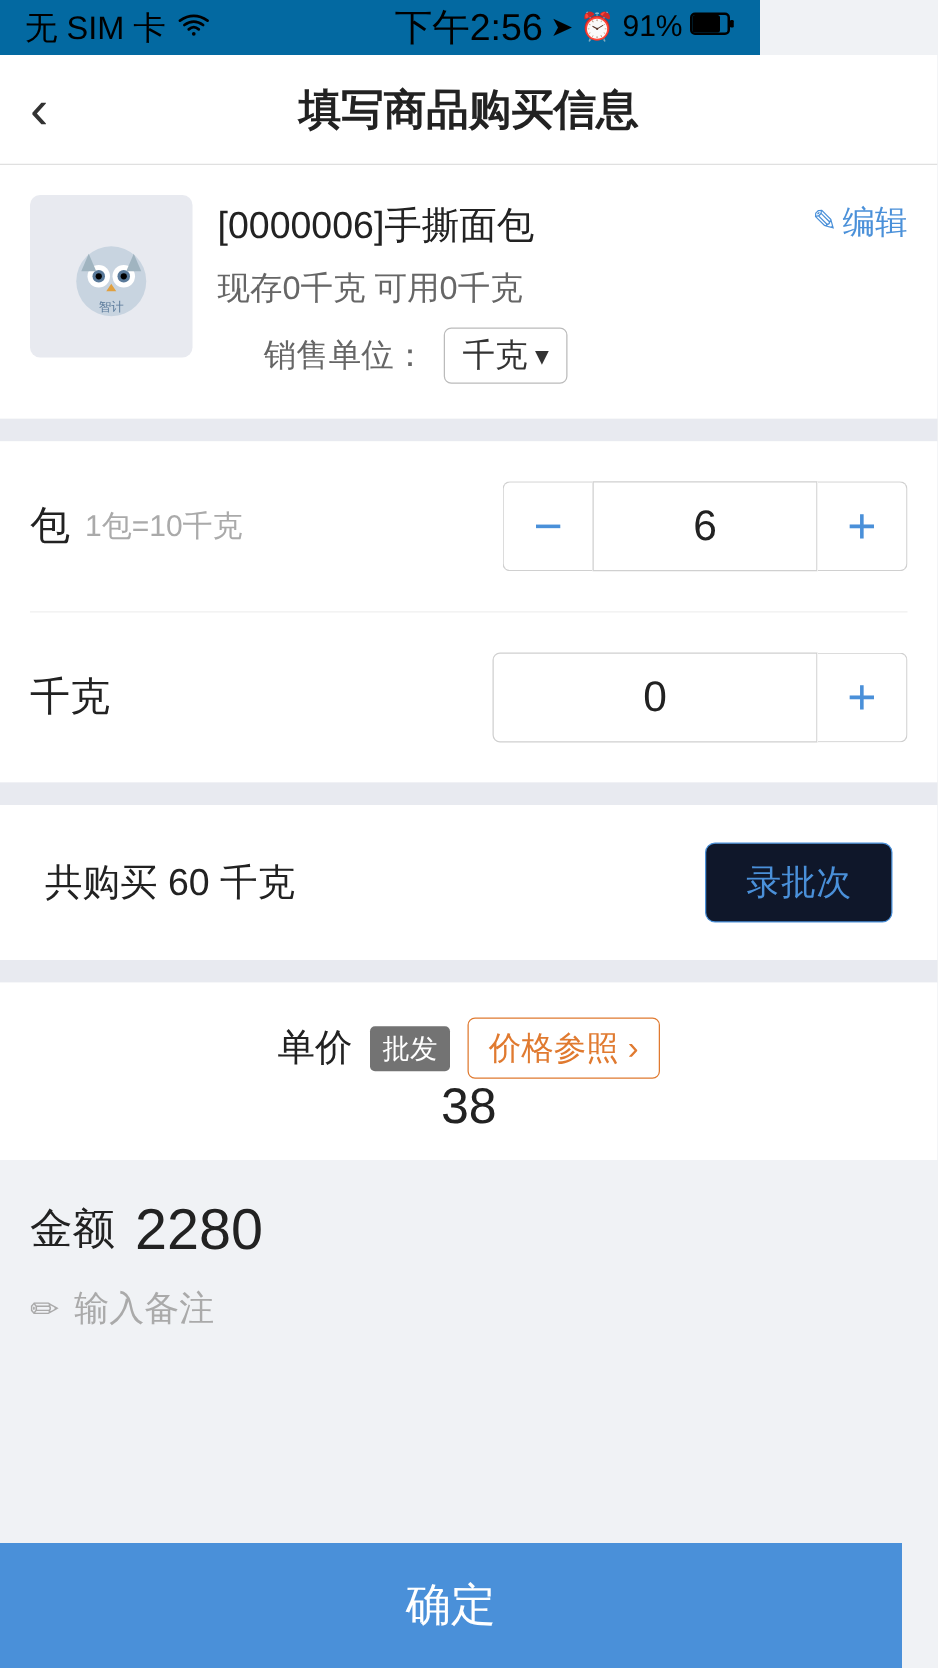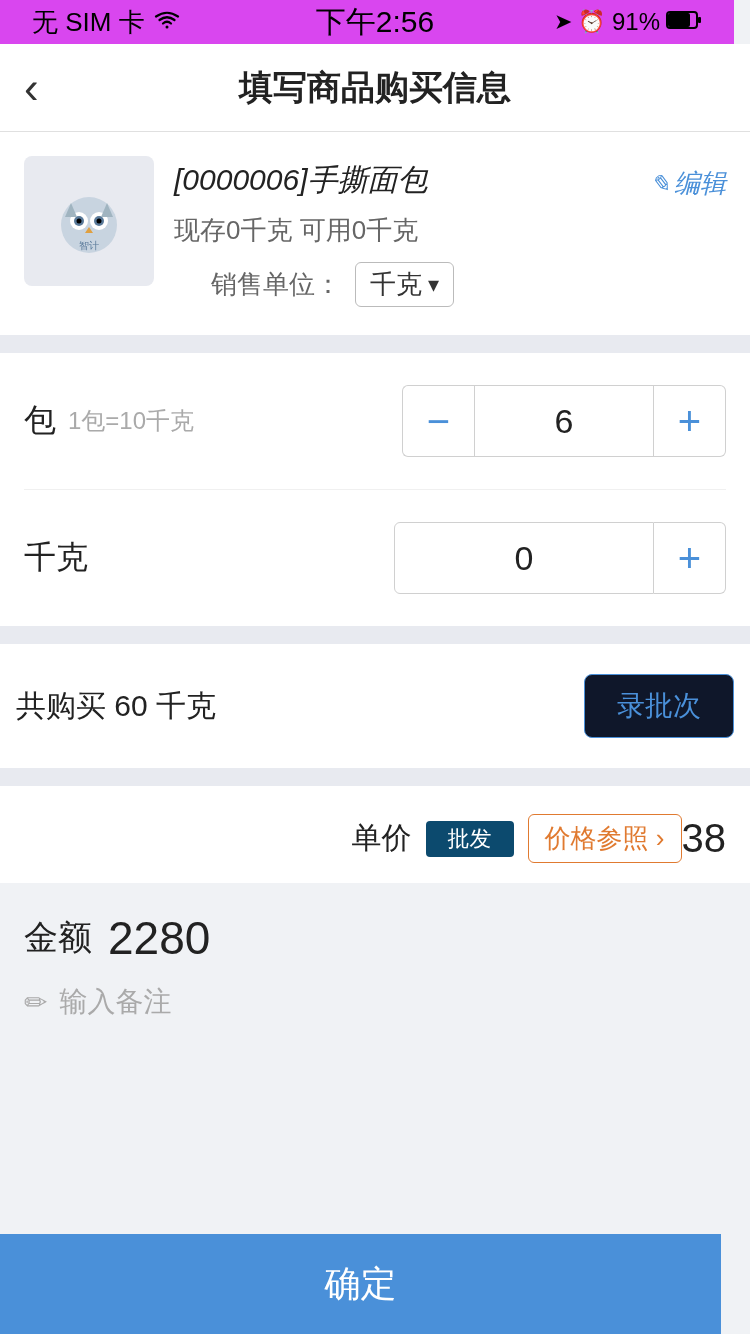--- a/index.html
+++ b/index.html
@@ -8,27 +8,27 @@
       width: 750px;
       min-height: 1334px;
       font-family: -apple-system, "PingFang SC", "Helvetica Neue", sans-serif;
       background: #f0f2f5;
       position: relative;
       overflow-x: hidden;
     }
 
     
     .status-bar {
-      width: 734px;
+      width: 608px;
       height: 44px;
-      background: #d946ef;
+      background: #0369a1;
       display: flex;
       align-items: center;
       justify-content: space-between;
-      padding: 0 32px;
+      padding: 0 20px;
       font-size: 28px;
     }
     .status-left {
       font-size: 26px;
       color: #000;
       display: flex;
       align-items: center;
       gap: 8px;
     }
     .status-center {
@@ -92,22 +92,21 @@
       font-size: 48px;
       color: #8899aa;
     }
     .product-info {
       flex: 1;
       padding-top: 4px;
     }
     .product-header {
       display: flex;
       justify-content: space-between;
-      align-items: flex-end;
-      font-style: italic;
+      align-items: flex-start;
     }
     .product-name {
       font-size: 30px;
       color: #222;
       font-weight: 500;
     }
     .edit-btn {
       font-size: 26px;
       color: #4a90d9;
       display: flex;
@@ -229,21 +228,21 @@
       justify-content: center;
       font-size: 40px;
       color: #4a90d9;
       cursor: pointer;
       border-radius: 0 6px 6px 0;
     }
 
     
     .summary-section {
       background: #fff;
-      padding: 30px 16px;
+      padding: 30px 36px;
       display: flex;
       align-items: center;
       justify-content: space-between;
     }
     .summary-text {
       font-size: 30px;
       color: #222;
     }
     .batch-btn {
       border: 1px solid #4a90d9;
@@ -257,36 +256,37 @@
 
     
     .price-section {
       background: #fff;
       margin-top: 0;
       padding: 28px 24px 20px 24px;
     }
     .price-row {
       display: flex;
       align-items: center;
-      justify-content: flex-end;
+      justify-content: center;
+      flex-direction: column;
     }
     .price-label-group {
       display: flex;
       align-items: center;
       gap: 14px;
     }
     .price-label {
       font-size: 30px;
       color: #222;
     }
     .batch-tag {
-      background: #0c4a6e;
+      background: #737373;
       color: #fff;
       font-size: 22px;
-      padding: 3px 22px;
+      padding: 3px 10px;
       border-radius: 4px;
     }
     .price-ref-btn {
       border: 1px solid #e07a30;
       border-radius: 6px;
       padding: 6px 16px;
       font-size: 26px;
       color: #e07a30;
       display: flex;
       align-items: center;

